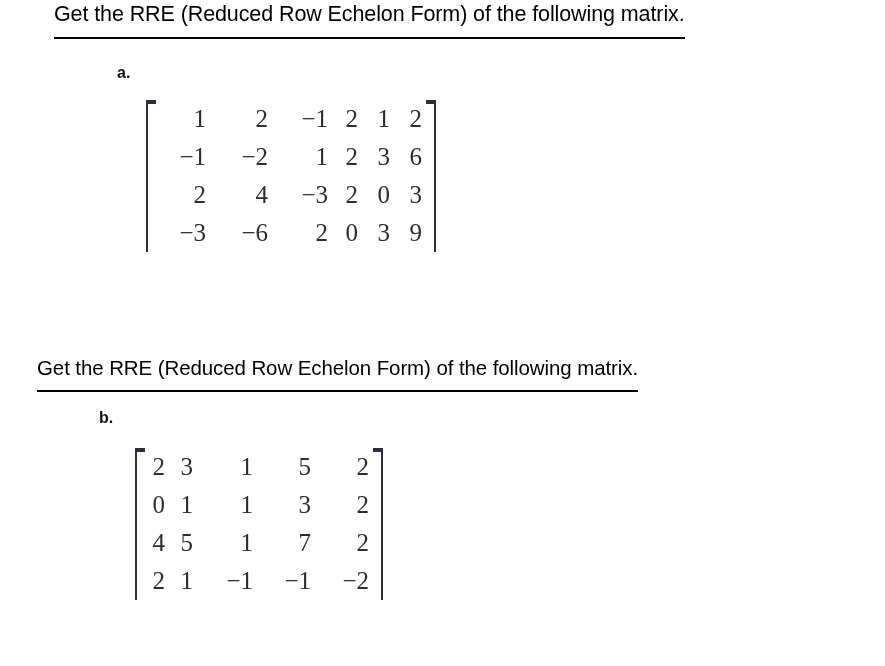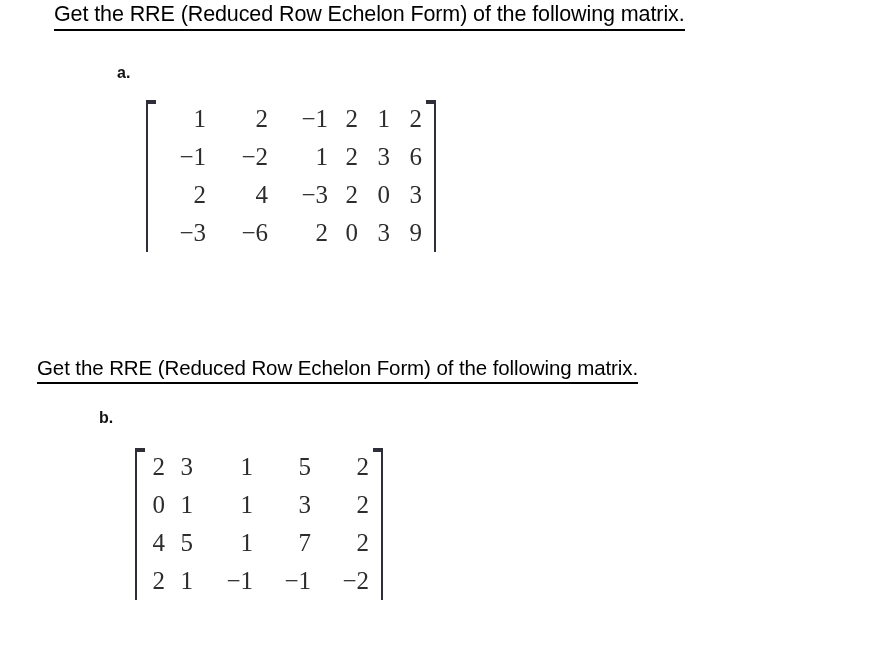--- a/index.html
+++ b/index.html
@@ -21,21 +21,21 @@
   .heading {
     position: absolute;
     white-space: nowrap;
     font-family: "Liberation Sans", sans-serif;
     color: #000000;
     letter-spacing: -0.1px;
   }
   .heading .htext {
     display: inline-block;
     border-bottom: 2.5px solid #000000;
-    padding-bottom: 2px;
+    padding-bottom: 10px;
   }
   #heading-a {
     left: 54px;
     top: 2px;
     font-size: 21.5px;
   }
   #heading-b {
     left: 37px;
     top: 356px;
     font-size: 20.5px;

